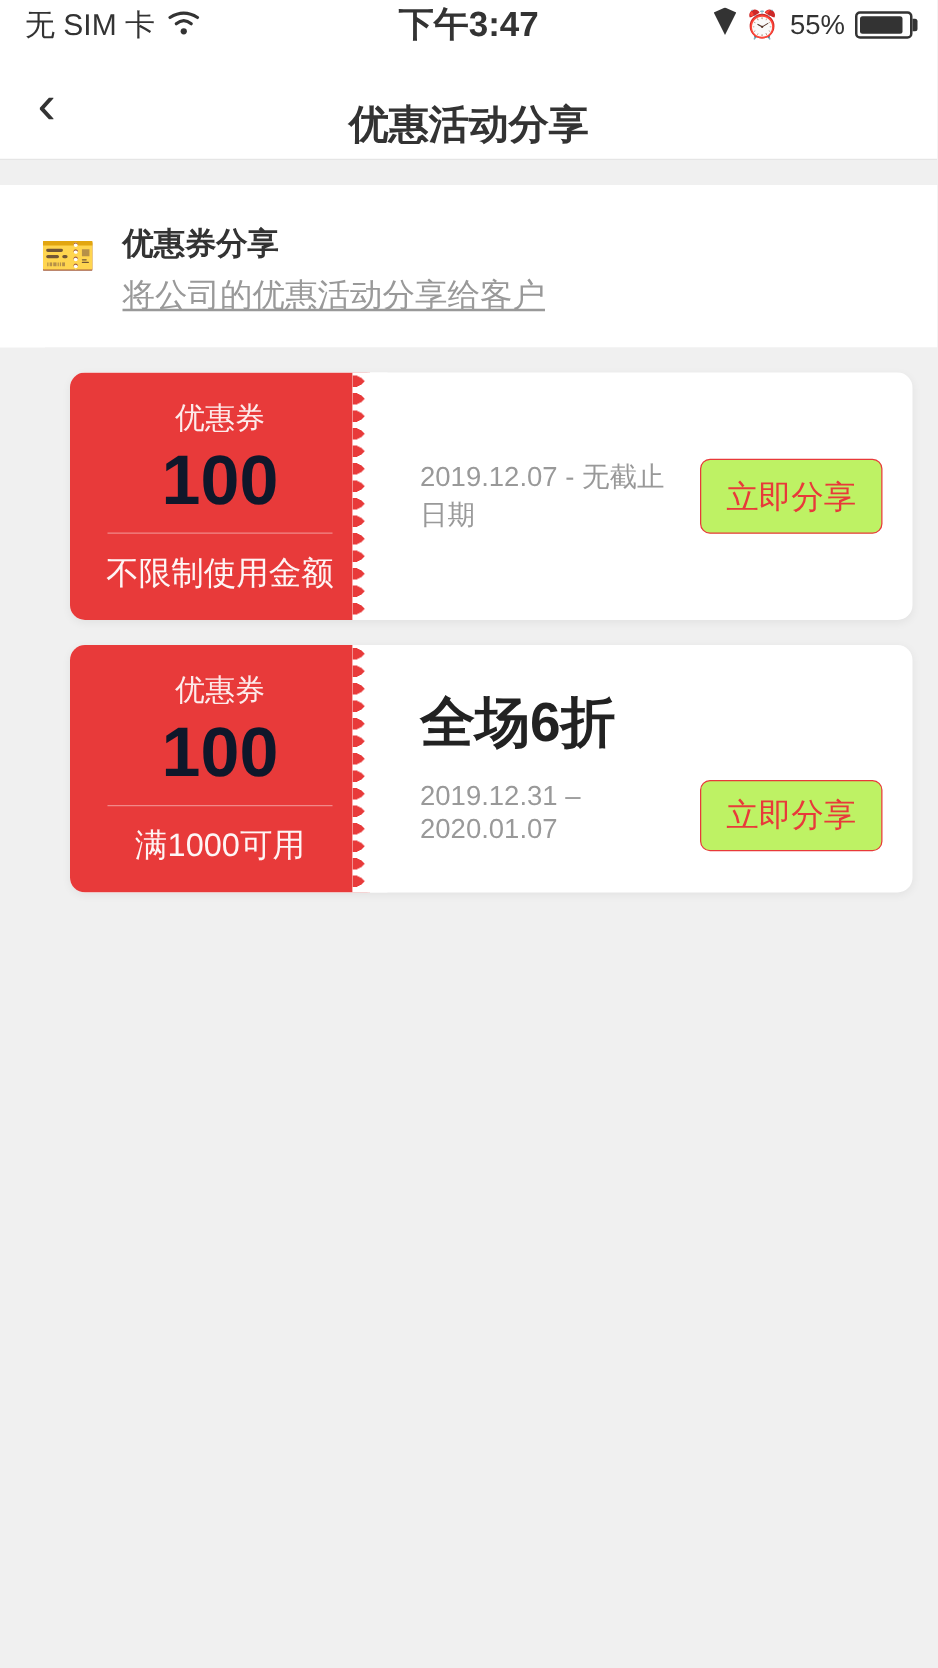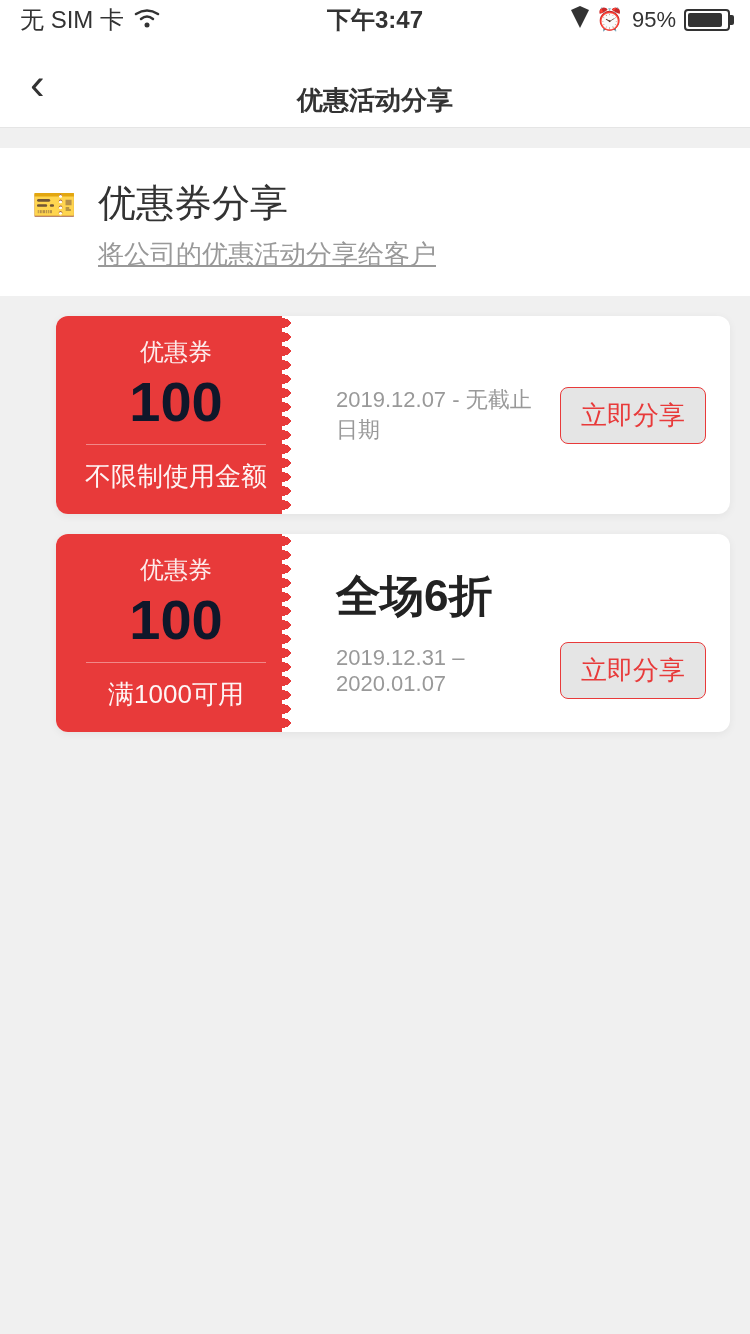--- a/index.html
+++ b/index.html
@@ -26,21 +26,21 @@
       font-size: 24px;
       font-weight: 500;
     }
     .status-left {
       display: flex;
       align-items: center;
       gap: 8px;
       font-size: 24px;
     }
     .status-center {
-      font-size: 24px;
+      font-size: 28px;
       font-weight: 600;
       position: absolute;
       left: 50%;
       transform: translateX(-50%);
     }
     .status-right {
       display: flex;
       align-items: center;
       gap: 8px;
       font-size: 22px;
@@ -87,21 +87,21 @@
     .nav-back {
       position: absolute;
       left: 30px;
       font-size: 36px;
       color: #333;
       cursor: pointer;
       display: flex;
       align-items: center;
     }
     .nav-title {
-      font-size: 26px;
+      font-size: 32px;
       font-weight: 600;
       color: #333;
       margin-top: 33px;
     }
 
     
     .section-header {
       background: #fff;
       padding: 30px 30px 24px;
       margin-top: 20px;
@@ -114,22 +114,22 @@
       height: 50px;
       display: flex;
       align-items: center;
       justify-content: center;
       font-size: 36px;
       flex-shrink: 0;
       margin-top: 2px;
     }
     .section-text {}
     .section-title {
-      font-size: 38px;
-      font-weight: 400;
+      font-size: 25px;
+      font-weight: 700;
       color: #333;
       margin-bottom: 8px;
     }
     .section-subtitle {
       font-size: 26px;
       color: #999;
       text-decoration: underline;
     }
 
     
@@ -209,36 +209,35 @@
       justify-content: center;
       gap: 16px;
     }
     .coupon-name {
       font-size: 44px;
       font-weight: 700;
       color: #222;
     }
     .coupon-meta {
       display: flex;
-      align-items: center;
       justify-content: space-between;
       gap: 10px;
     }
     .coupon-date {
       font-size: 22px;
       color: #999;
       flex: 1;
     }
     .share-btn {
       border: 1.5px solid #e83a3a;
       border-radius: 8px;
       padding: 10px 20px;
       font-size: 26px;
       color: #e83a3a;
-      background: #e5e5e5;
+      background: #bef264;
       cursor: pointer;
       white-space: nowrap;
       flex-shrink: 0;
     }
 
     
     .page-bg {
       background: #f0f0f0;
       flex: 1;
       min-height: 600px;
@@ -260,21 +259,21 @@
     </span>
   </div>
   <div class="status-center">下午3:47</div>
   <div class="status-right">
     <span>
       <svg width="18" height="22" viewBox="0 0 18 22" fill="#333">
         <path d="M9 0 L18 4 L9 22 L0 4 Z" fill-rule="evenodd"></path>
       </svg>
     </span>
     <span>⏰</span>
-    <span>95%</span>
+    <span>55%</span>
     <div class="battery-icon">
       <div class="battery-fill"></div>
     </div>
   </div>
 </div>
 
 <div class="nav-bar">
   <div class="nav-back">
     <span style="font-size:44px; font-weight:300; color:#333;">‹</span>
   </div>

